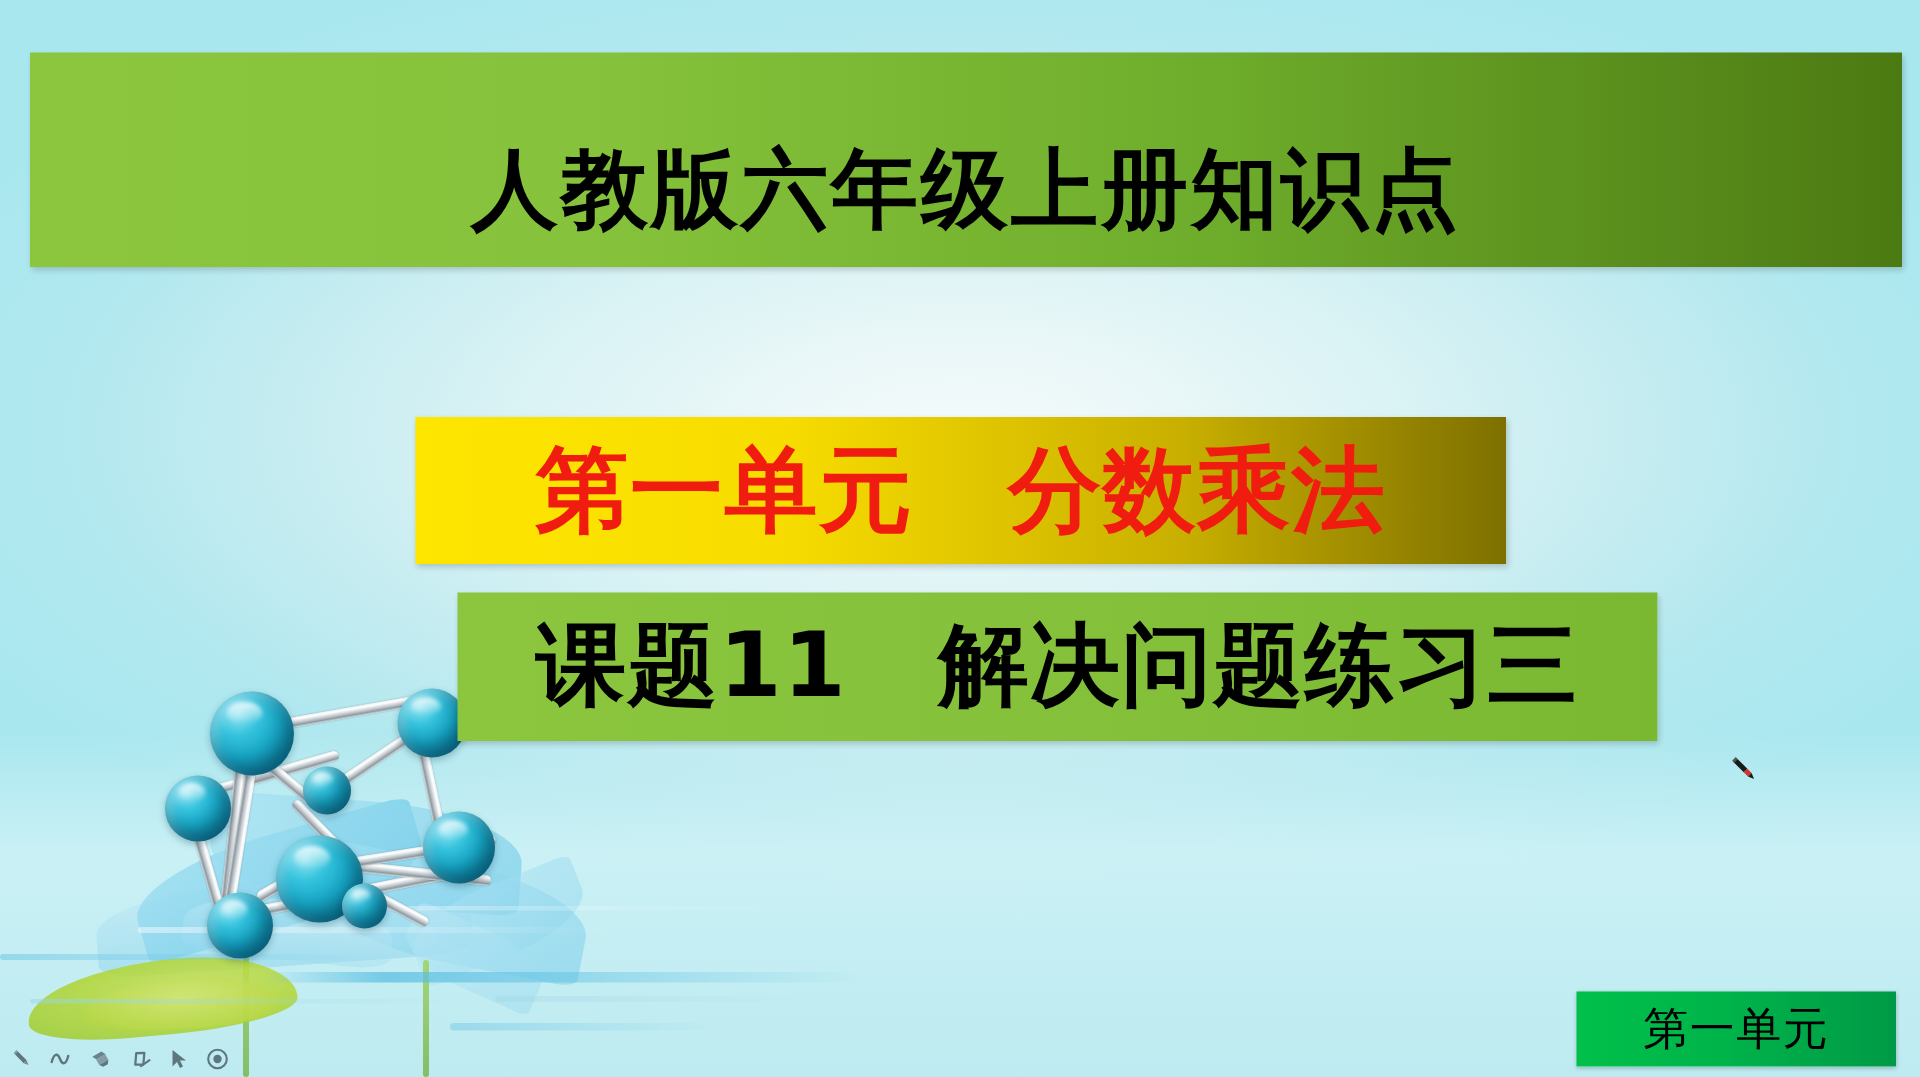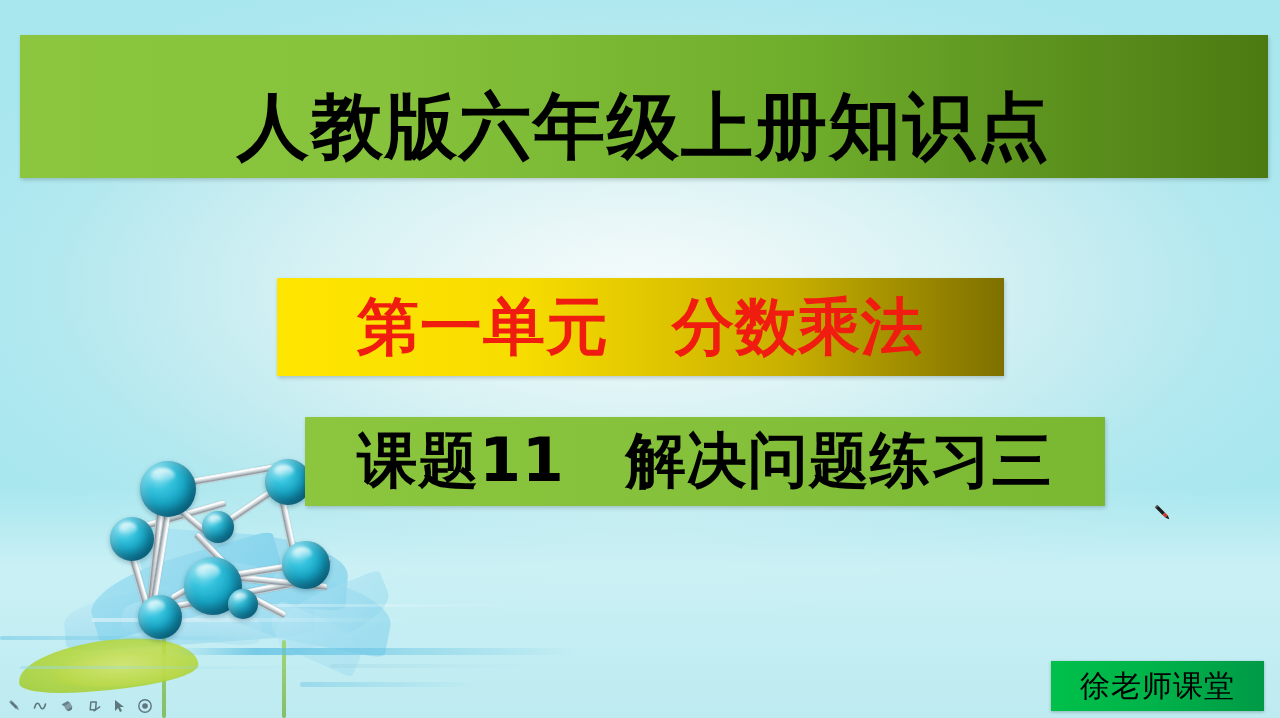--- a/index.html
+++ b/index.html
@@ -132,41 +132,41 @@
     align-items: center;
     justify-content: center;
     box-shadow: 1px 2px 4px rgba(0,0,0,.18);
     white-space: nowrap;
   }
   #title-banner {
     left: 20px; top: 35px; width: 1248px; height: 143px;
     background: linear-gradient(to right, #8cc63f 0%, #86c23b 30%, #6fae2c 62%, #4c7a12 100%);
   }
   #title-banner .txt {
-    font-size: 72px;
+    font-size: 58px;
     font-weight: 700;
     color: #000;
     letter-spacing: 2px;
     font-family: "DejaVu Sans", "Liberation Sans", sans-serif;
     margin-top: 40px;
   }
   #unit-banner {
     left: 277px; top: 257px; width: 727px; height: 98px;
     background: linear-gradient(to right, #ffe600 0%, #f7dc00 34%, #c9b000 70%, #7e7000 100%);
     margin-top: 21px;
   }
   #unit-banner .txt {
     font-size: 62px;
     font-weight: 700;
     color: #f01c10;
     letter-spacing: 1px;
     font-family: "DejaVu Sans", "Liberation Sans", sans-serif;
   }
   #lesson-banner {
-    left: 305px; top: 417px; width: 800px; height: 89px;
+    left: 305px; top: 395px; width: 800px; height: 99px;
     background: linear-gradient(to right, #8cc63f 0%, #84c03a 55%, #7ab832 100%);
   }
   #lesson-banner .txt {
     font-size: 60px;
     font-weight: 700;
     color: #000;
     letter-spacing: 1px;
     font-family: "DejaVu Sans", "Liberation Sans", sans-serif;
   }
   #watermark-box {
@@ -263,21 +263,21 @@
 
   <div class="banner" id="unit-banner">
     <span class="txt">第一单元　分数乘法</span>
   </div>
 
   <div class="banner" id="lesson-banner">
     <span class="txt">课题11　解决问题练习三</span>
   </div>
 
   <div class="banner" id="watermark-box">
-    <span class="txt">徐老师课堂</span>
+    <span class="txt">第一单元</span>
   </div>
 
   <div class="art" id="pen-cursor">
     <svg width="22" height="22" viewBox="0 0 22 22">
       <g transform="rotate(-45 11 11)">
         <rect x="9.3" y="2" width="3.4" height="10" fill="#1a1a1a"></rect>
         <rect x="9.3" y="12" width="3.4" height="4" fill="#d0342c"></rect>
         <polygon points="9.3,16 12.7,16 11,20" fill="#1a1a1a"></polygon>
         <rect x="9.3" y="1" width="3.4" height="2" fill="#555"></rect>
       </g>

